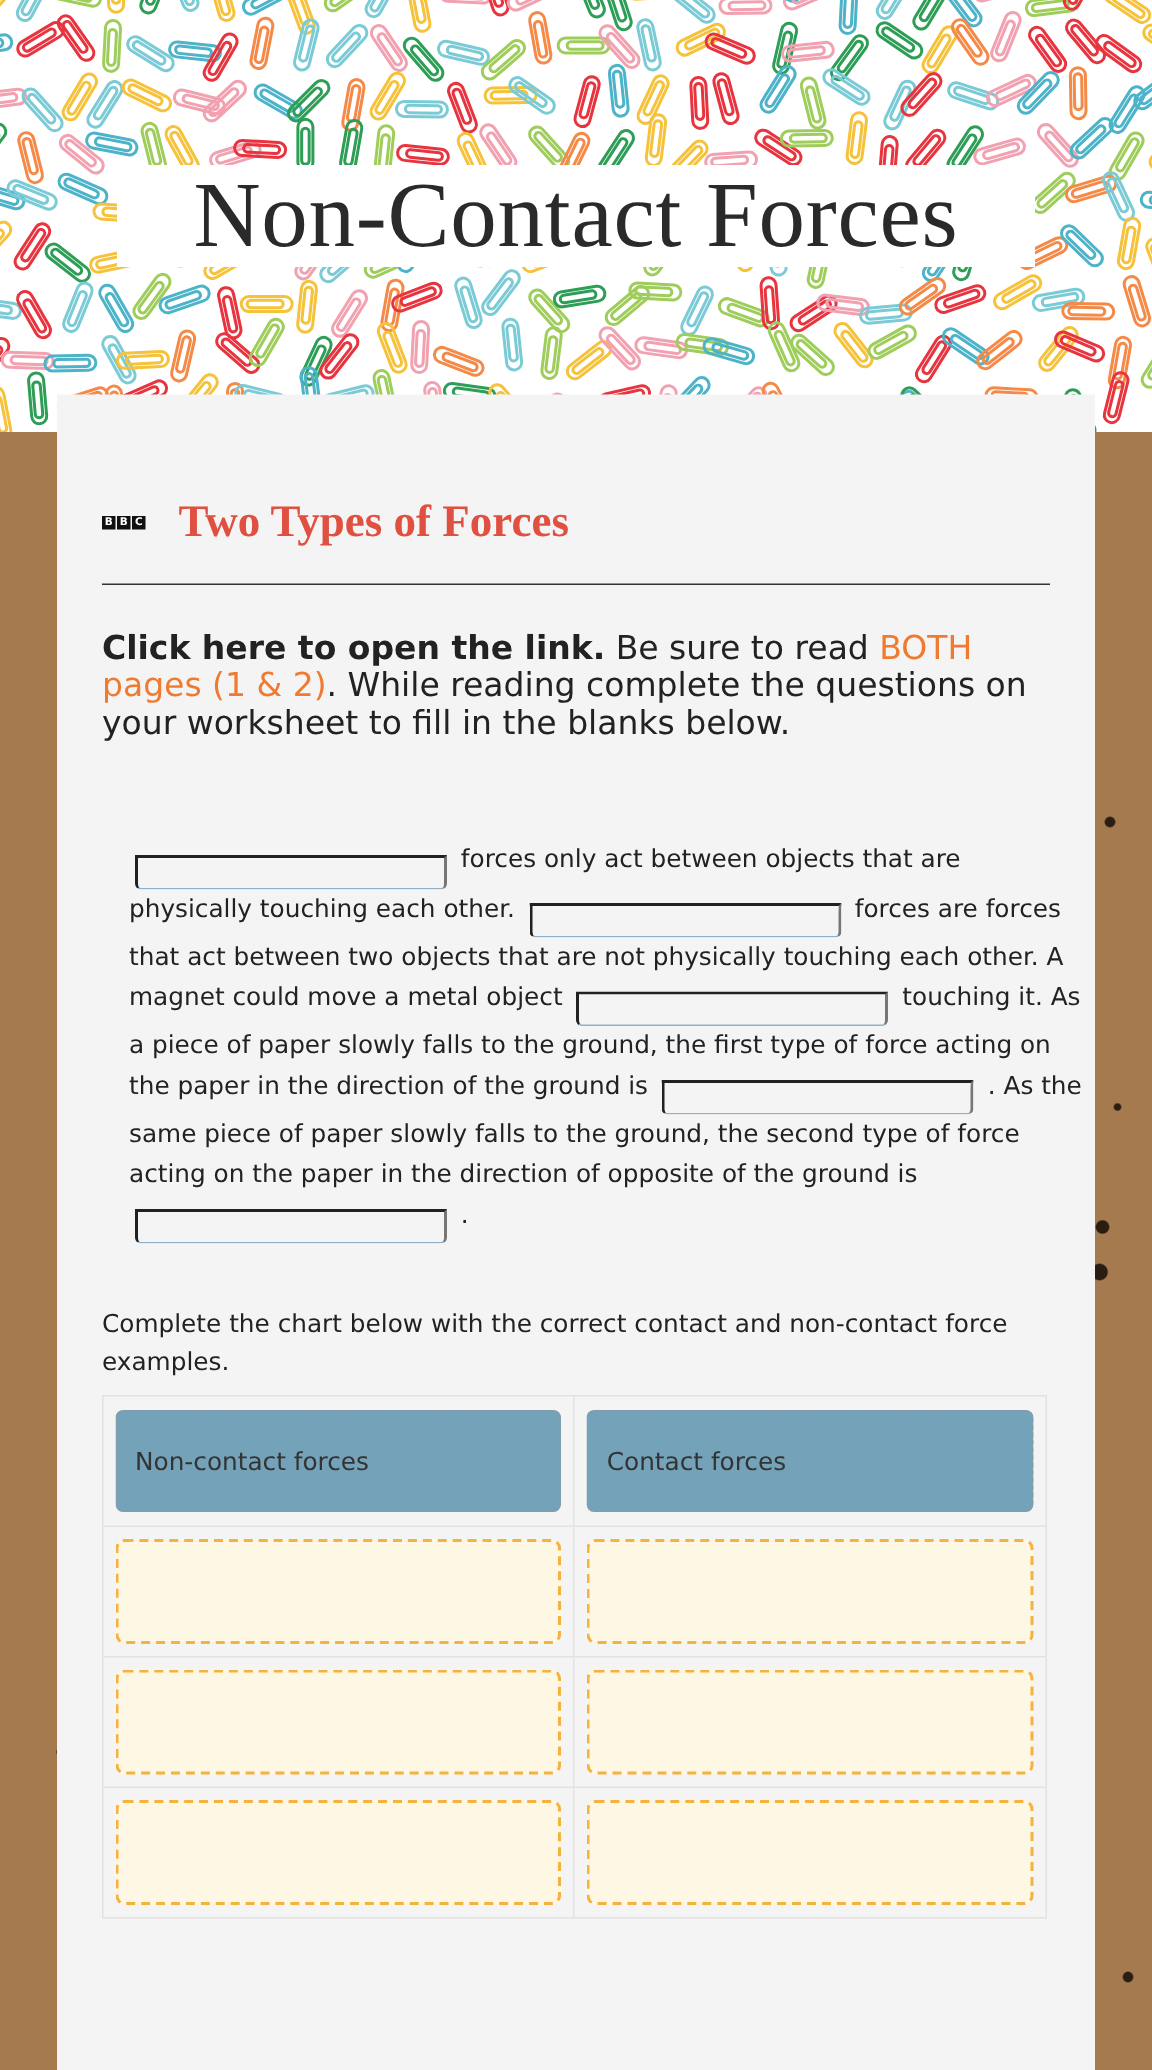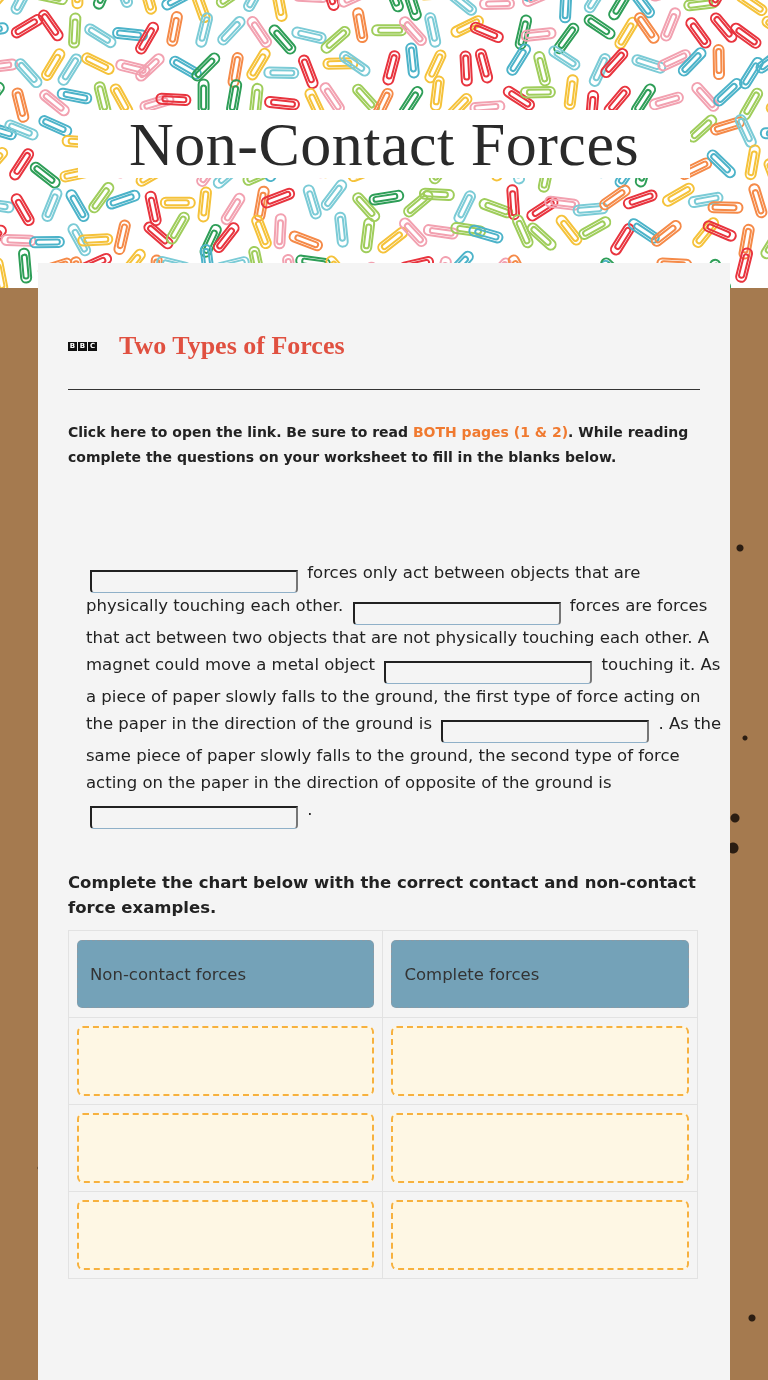--- a/index.html
+++ b/index.html
@@ -38,41 +38,41 @@
   }
   .section-head {
     position: absolute; left: 30px; top: 68px; display: flex; align-items: center;
   }
   .bbc { display: flex; gap: 1px; margin-right: 22px; }
   .bbc span {
     width: 9px; height: 9px; background: #111; color: #fff;
     font: bold 7px "DejaVu Sans", sans-serif; display: flex; align-items: center; justify-content: center;
   }
   .section-title {
-    font-family: "Liberation Serif", serif; font-weight: bold; font-size: 26px; color: #e05040;
+    font-family: "Liberation Serif", serif; font-weight: bold; font-size: 30px; color: #e05040;
   }
   .rule { position: absolute; left: 30px; top: 126px; width: 632px; height: 1px; background: #333; }
   .intro {
     position: absolute; left: 30px; top: 157px; width: 640px;
-    font-size: 14px; line-height: 25px; color: #222; font-weight: bold;
+    font-size: 22px; line-height: 25px; color: #222;
   }
   .intro b { color: #222; }
   .orange { color: #f07a30; }
   .para {
     position: absolute; left: 48px; top: 297px; width: 640px;
     font-size: 16.5px; line-height: 26.7px; color: #222;
   }
   .blank {
     display: inline-block; width: 200px; height: 18px; vertical-align: -8px;
     border-bottom: 1.5px solid #8fb0c8; border-radius: 0 0 4px 4px; margin: 0 4px;
     background: transparent;
   }
   .chart-intro {
     position: absolute; left: 30px; top: 607px; width: 640px;
-    font-size: 16.5px; line-height: 25px; color: #222; font-weight: bold;
+    font-size: 16.5px; line-height: 25px; color: #222;
   }
   .grid {
     position: absolute; left: 30px; top: 667px; width: 630px;
     border: 1px solid #e2e2e2; border-collapse: collapse;
   }
   .grid td { border: 1px solid #e2e2e2; padding: 8px; width: 299px; height: 70px; }
   .hdr {
     height: 68px; background: #74a2b8; border: 1px dashed #8a9aa5; border-radius: 5px;
     display: flex; align-items: center; padding-left: 12px; font-size: 16.5px; color: #333;
     box-sizing: border-box;
@@ -1232,21 +1232,21 @@
 
   <div class="chart-intro">Complete the chart below with the correct contact and non-contact force examples.</div>
 
   <table class="grid">
     <tbody>
         <tr>
       <td>
             <div class="hdr">Non-contact forces</div>
           </td>
       <td>
-            <div class="hdr">Complete forces</div>
+            <div class="hdr">Contact forces</div>
           </td>
     </tr>
     <tr>
       <td>
             <div class="drop"></div>
           </td>
       <td>
             <div class="drop"></div>
           </td>
     </tr>

